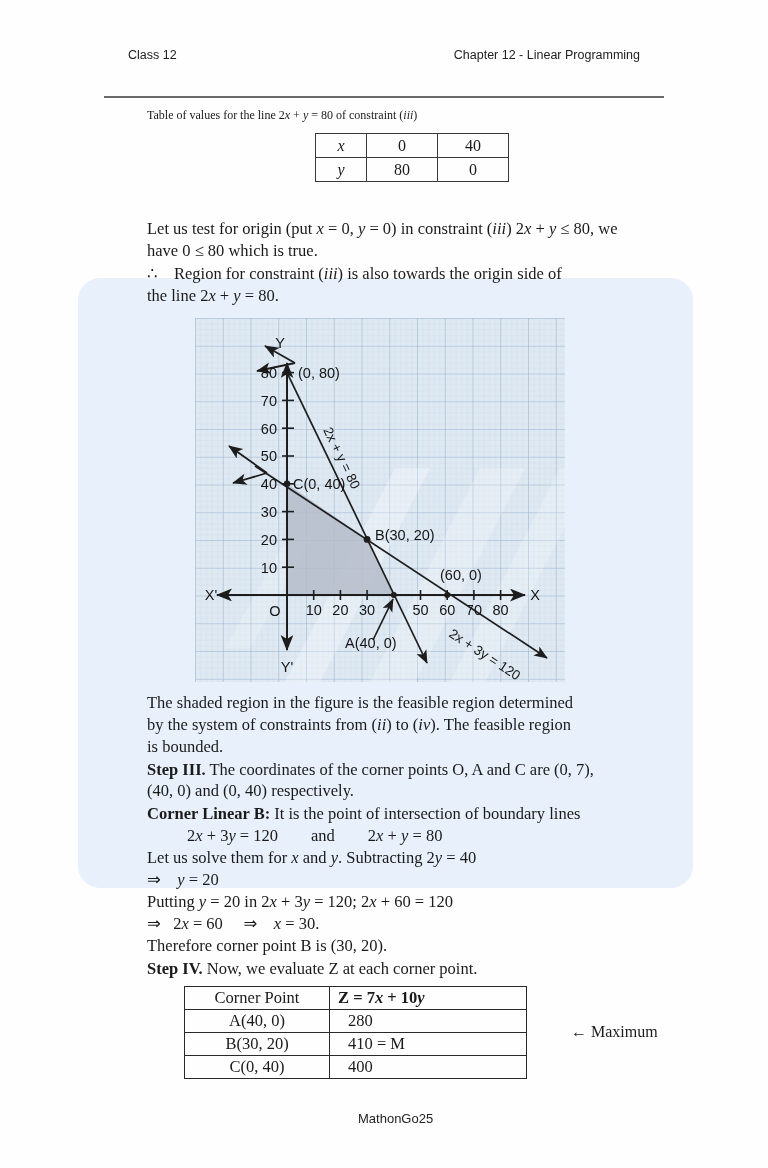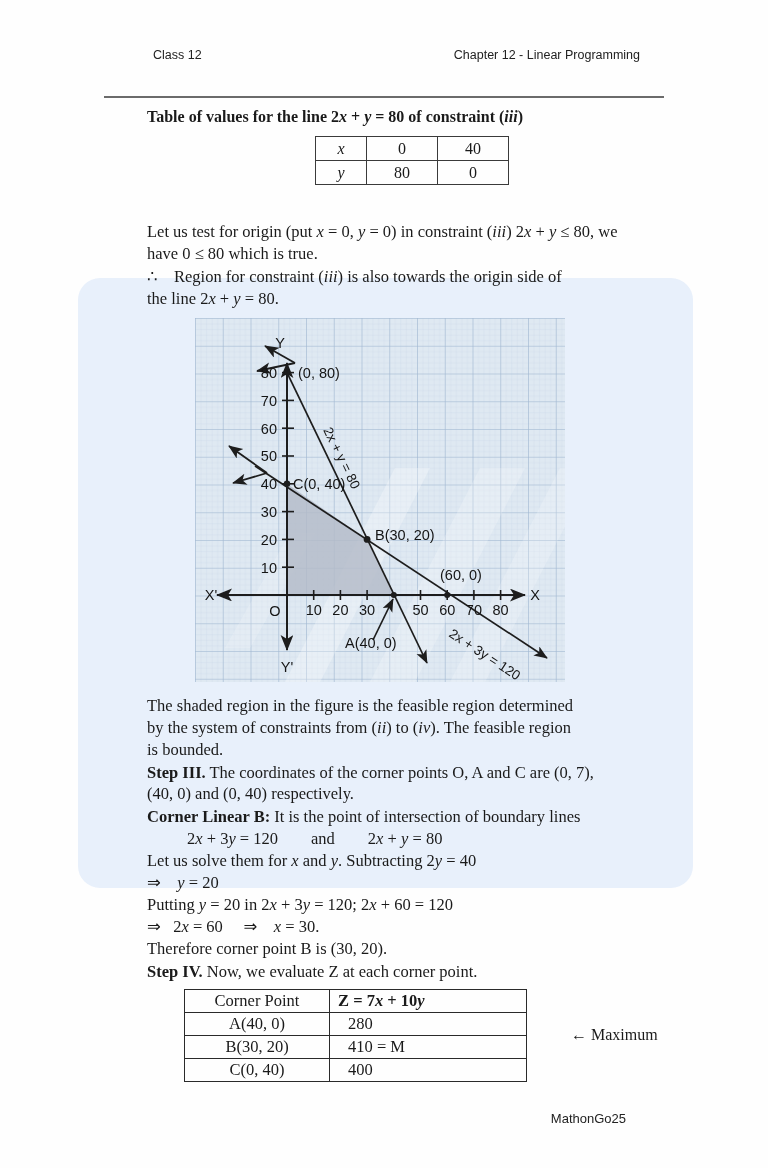--- a/index.html
+++ b/index.html
@@ -20,21 +20,20 @@
   }
   
   .hdr {
     position: absolute;
     top: 48px; left: 128px; right: 128px;
     display: flex;
     justify-content: space-between;
     font-family: "Liberation Sans", sans-serif;
     font-size: 12.5px;
     color: #222;
-    margin-left: 25px;
   }
   .hdr-rule {
     position: absolute;
     top: 96px; left: 104px;
     width: 560px; height: 2px;
     background: #6b6b6b;
   }
   
   .highlight {
     position: absolute;
@@ -55,22 +54,22 @@
     margin: 0 0 1px 0;
     text-align: justify;
     position: relative;
     z-index: 3;
   }
   .para.nj { text-align: left; }
   .bold { font-weight: bold; }
   .it { font-style: italic; }
   .mathvar { font-style: italic; }
   .title-line {
-    font-size: 16px;
-    font-weight: bold;
+    font-size: 12px;
+    font-weight: normal;
     margin: 0 0 10px 0;
   }
   
   .tbl1 {
     border-collapse: collapse;
     margin: 0 auto 14px auto;
     font-size: 16px;
   }
   .tbl1 td {
     border: 1.5px solid #3a3a3a;
@@ -114,21 +113,21 @@
   .maximum {
     font-size: 16px;
     margin-left: 44px;
     white-space: nowrap;
   }
   
   .ftr {
     position: absolute;
     bottom: 42px; left: 128px; right: 128px;
     display: flex;
-    justify-content: flex-end;
+    justify-content: flex-start;
     font-family: "Liberation Sans", sans-serif;
     font-size: 13px;
     color: #222;
   }
   .ftr .pg { margin-right: 14px; }
   .eqline { margin-left: 40px; }
 </style>
 </head>
 <body>
 

